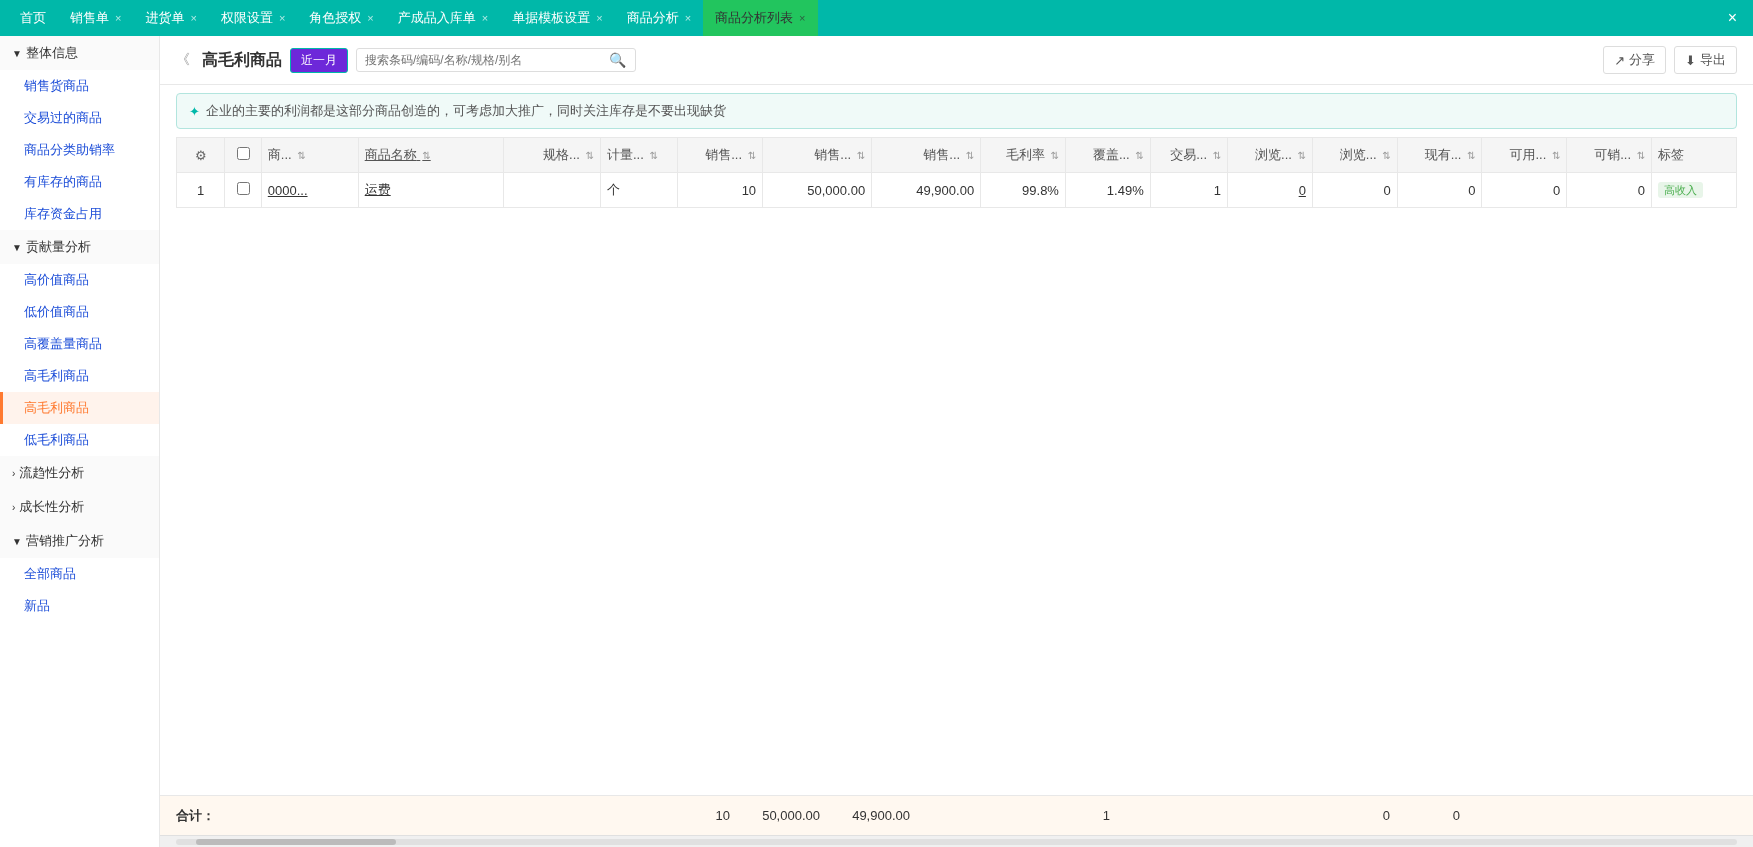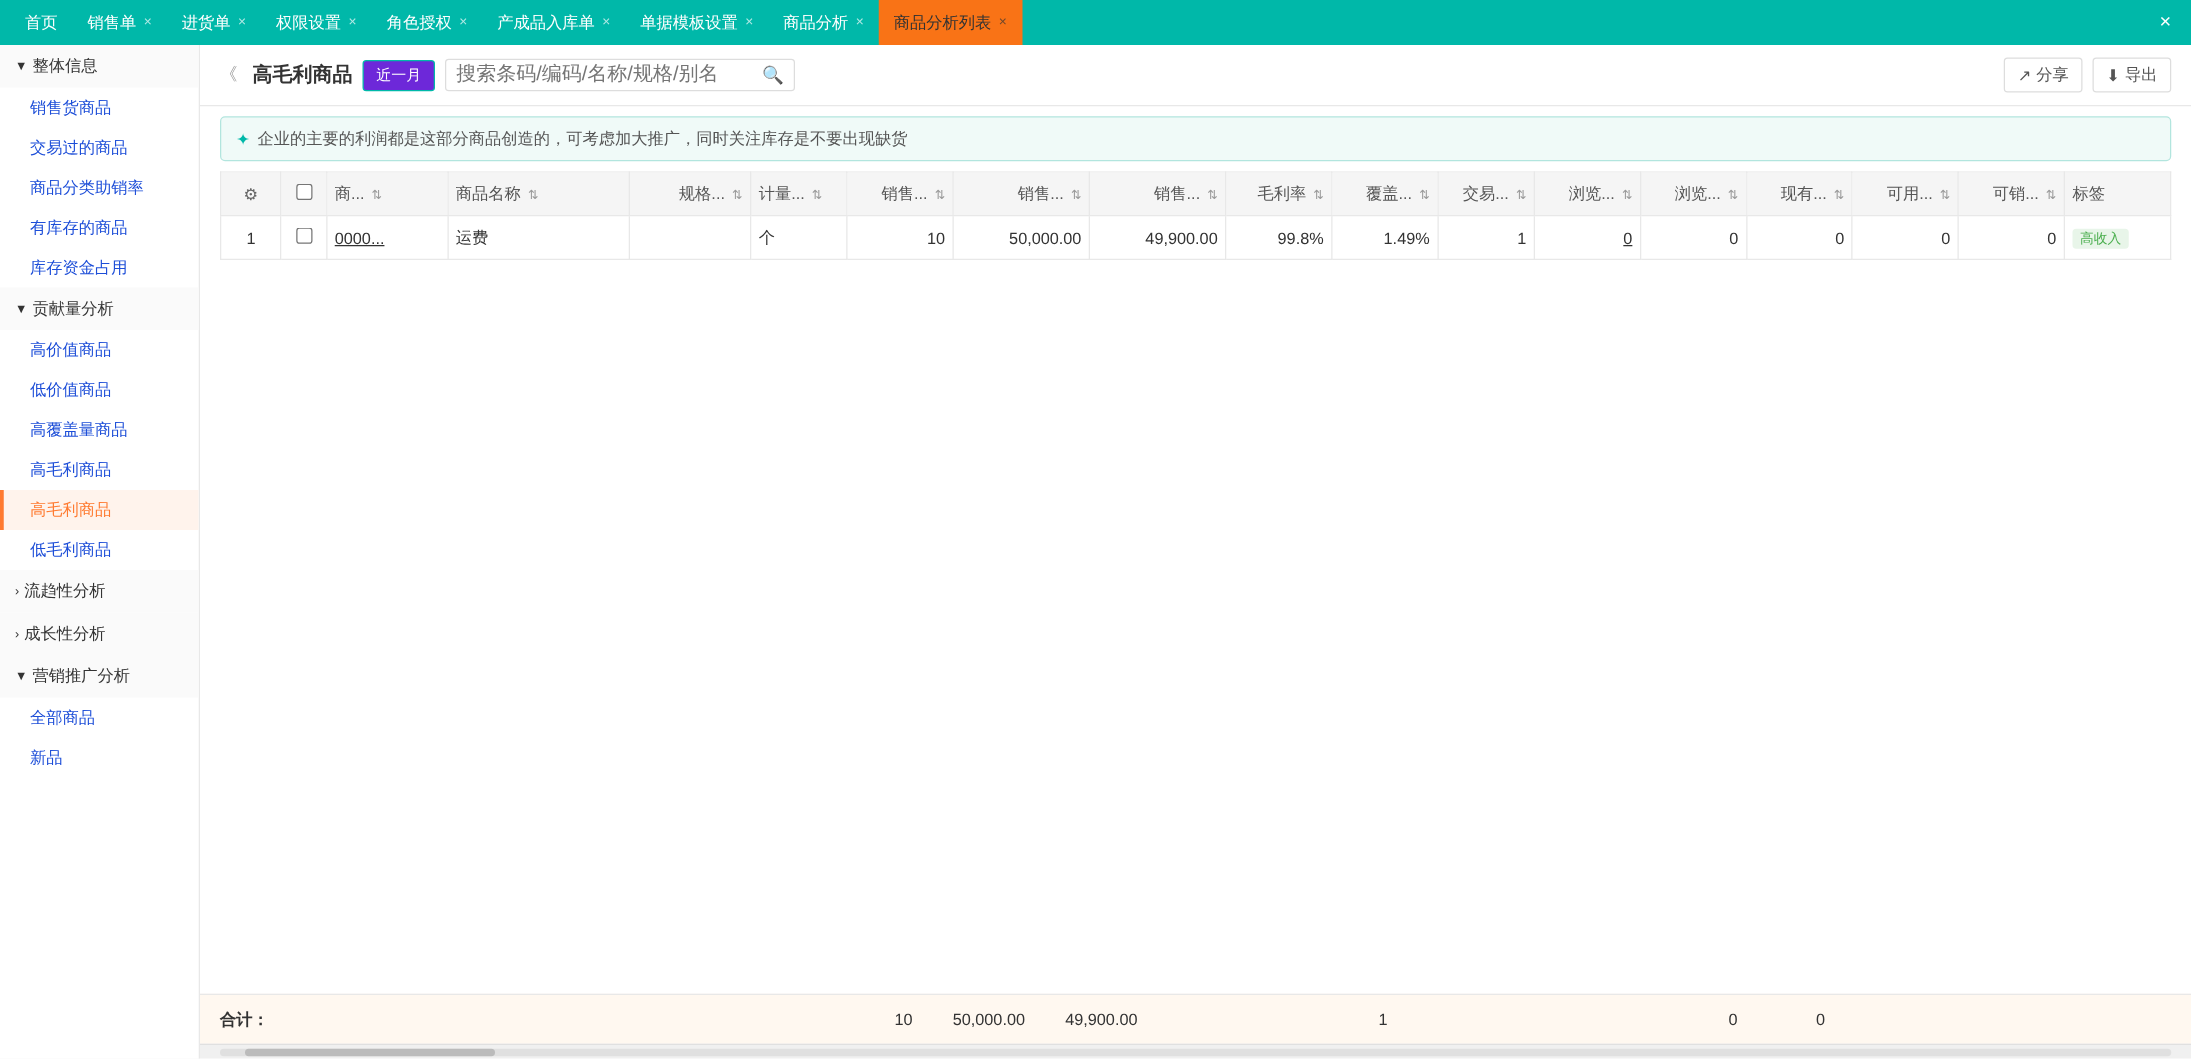--- a/index.html
+++ b/index.html
@@ -17,21 +17,21 @@
     .nav-item {
       padding: 0 12px;
       height: 36px;
       display: flex;
       align-items: center;
       cursor: pointer;
       white-space: nowrap;
       color: #fff;
       font-size: 13px;
     }
-    .nav-item.active { background: #f97316; color: #333; }
+    .nav-item.active { background: #22c55e; color: #333; }
     .nav-item .close-x {
       margin-left: 6px;
       font-size: 11px;
       opacity: 0.7;
     }
     .nav-spacer { flex: 1; }
     .nav-close-btn {
       color: #fff;
       cursor: pointer;
       font-size: 16px;
@@ -119,21 +119,21 @@
       align-items: center;
       border: 1px solid #ddd;
       border-radius: 3px;
       padding: 3px 8px;
       flex: 1;
       max-width: 280px;
     }
     .search-box input {
       border: none;
       outline: none;
-      font-size: 16px;
+      font-size: 12px;
       color: #999;
       width: 100%;
     }
     .search-icon { color: #999; font-size: 14px; margin-left: 4px; }
     .header-spacer { flex: 1; }
     .action-btn {
       display: flex;
       align-items: center;
       gap: 4px;
       padding: 4px 10px;
@@ -237,21 +237,21 @@
       width: 200px;
       height: 6px;
       background: #bbb;
       border-radius: 3px;
       margin-left: 20px;
     }
 
     .col-num { width: 40px; text-align: center; }
     .col-cb { width: 30px; text-align: center; }
     .col-code { width: 80px; }
-    .col-name { width: 120px; }
+    .col-name { width: 120px; text-decoration: underline; }
     .col-spec { width: 80px; text-align: right; }
     .col-unit { width: 60px; }
     .col-sales-qty { width: 70px; text-align: right; }
     .col-sales-amt { width: 90px; text-align: right; }
     .col-sales-cost { width: 90px; text-align: right; }
     .col-profit-rate { width: 70px; text-align: right; }
     .col-cover { width: 70px; text-align: right; }
     .col-trans { width: 60px; text-align: right; }
     .col-browse1 { width: 70px; text-align: right; }
     .col-browse2 { width: 70px; text-align: right; }

